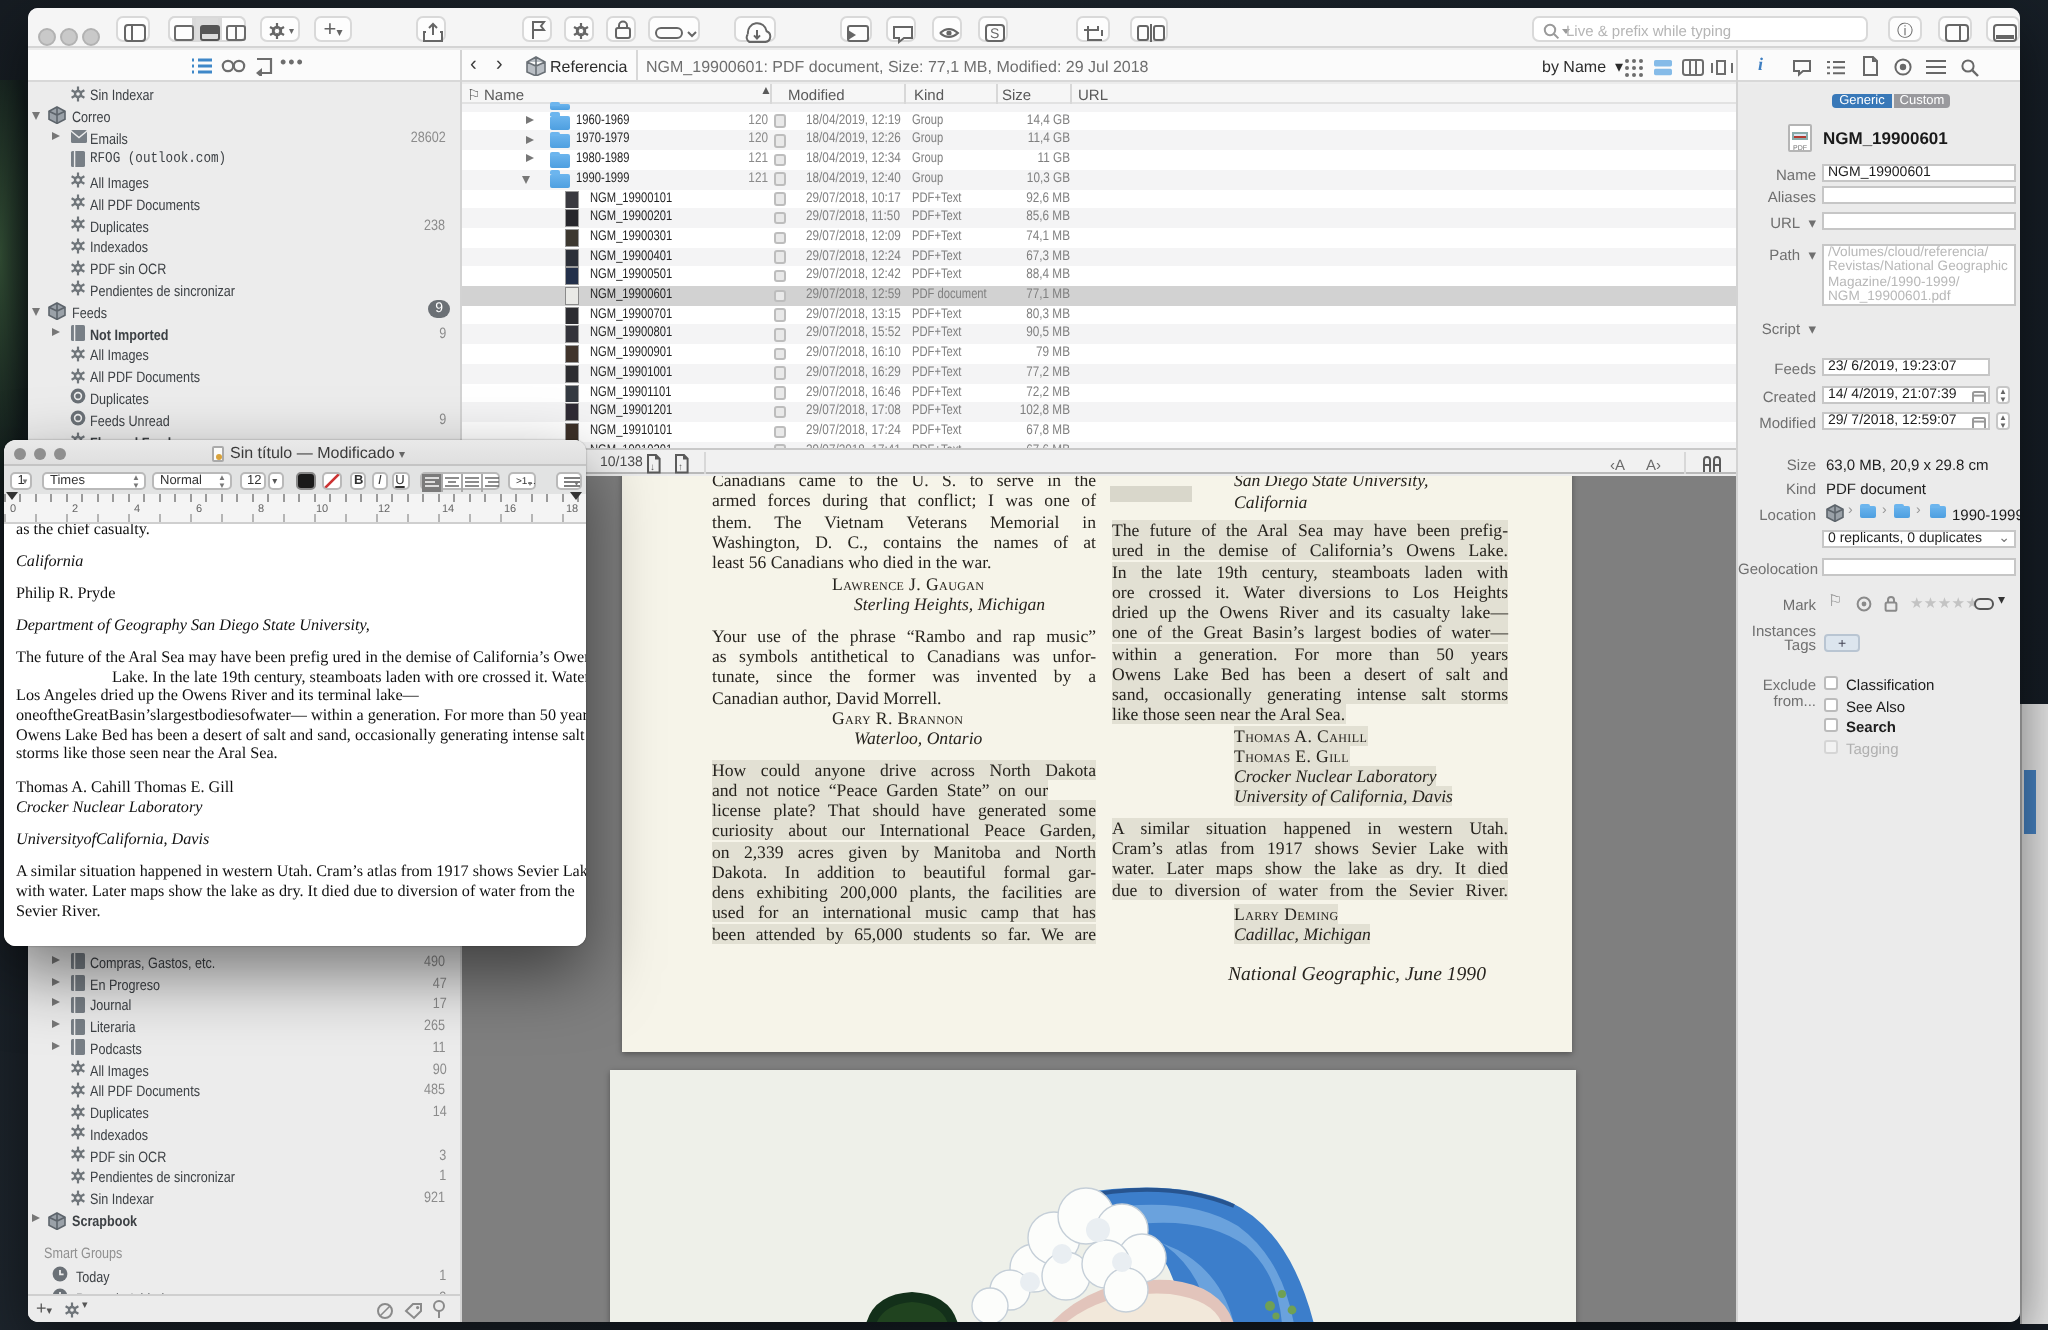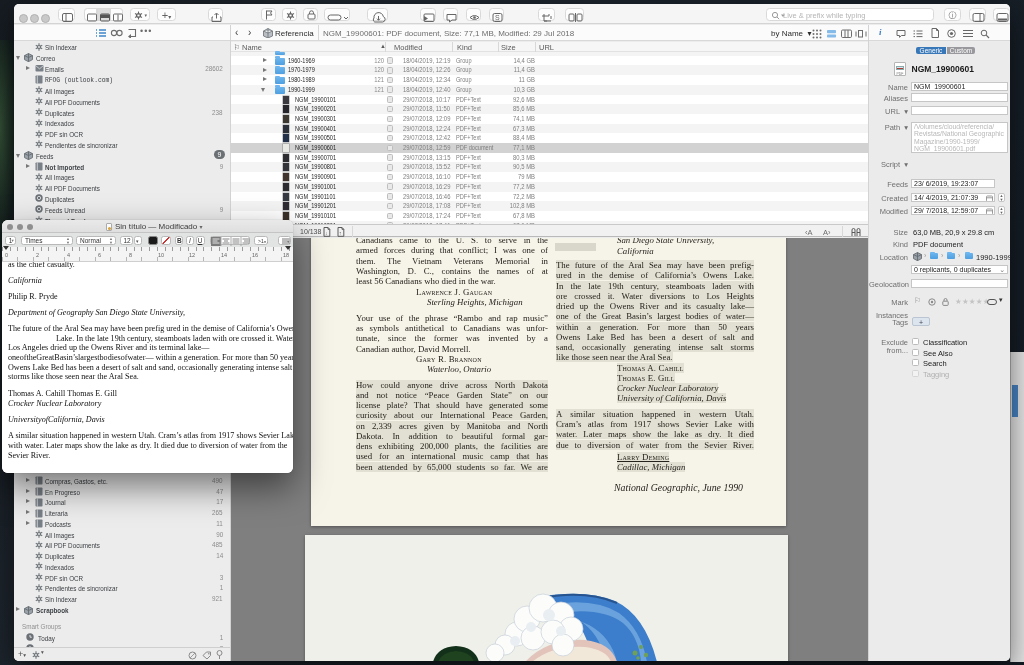--- a/index.html
+++ b/index.html
@@ -775,21 +775,21 @@
       <div class="pline" style="top:44.4px;left:45px;">least 56 Canadians who died in the war.</div>
       <div class="pline sc" style="top:54.6px;left:105px;">Lawrence J. Gaugan</div>
       <div class="pline it" style="top:64.9px;left:116px;">Sterling Heights, Michigan</div>
       <div class="jline" style="top:80.5px;left:45px;width:192px;">Your use of the phrase “Rambo and rap music”</div>
       <div class="jline" style="top:91.1px;left:45px;width:192px;">as symbols antithetical to Canadians was unfor-</div>
       <div class="jline" style="top:101.4px;left:45px;width:192px;">tunate, since the former was invented by a</div>
       <div class="pline" style="top:111.6px;left:45px;">Canadian author, David Morrell.</div>
       <div class="pline sc" style="top:121.9px;left:105px;">Gary R. Brannon</div>
       <div class="pline it" style="top:132.1px;left:116px;">Waterloo, Ontario</div>
       <div class="jline hl" style="top:147.7px;left:45px;width:192px;">How could anyone drive across North Dakota</div>
-      <div class="jline hl" style="top:157.9px;left:45px;width:192px;">and not notice “Peace Garden State” on our</div>
+      <div class="jline hl" style="top:157.9px;left:45px;width:168px;">and not notice “Peace Garden State” on our</div>
       <div class="jline hl" style="top:168.2px;left:45px;width:192px;">license plate? That should have generated some</div>
       <div class="jline hl" style="top:178.4px;left:45px;width:192px;">curiosity about our International Peace Garden,</div>
       <div class="jline hl" style="top:188.7px;left:45px;width:192px;">on 2,339 acres given by Manitoba and North</div>
       <div class="jline hl" style="top:198.9px;left:45px;width:192px;">Dakota.  In addition to beautiful formal gar-</div>
       <div class="jline hl" style="top:209.2px;left:45px;width:192px;">dens exhibiting 200,000 plants, the facilities are</div>
       <div class="jline hl" style="top:219.4px;left:45px;width:192px;">used for an international music camp that has</div>
       <div class="jline hl" style="top:229.7px;left:45px;width:192px;">been attended by 65,000 students so far.  We are</div>
       <div style="position:absolute;left:244px;top:11px;width:41px;height:8px;background:#d9d7cb;"></div>
       <div class="pline it" style="top:3.0px;left:306px;">San Diego State University,</div>
       <div class="pline it" style="top:13.5px;left:306px;">California</div>
@@ -804,21 +804,21 @@
       <div class="jline hl" style="top:110.0px;left:245px;width:198px;">sand, occasionally generating intense salt storms</div>
       <div class="pline hl" style="top:120.2px;left:245px;">like those seen near the Aral Sea.</div>
       <div class="pline sc hl" style="top:130.5px;left:306px;">Thomas A. Cahill</div>
       <div class="pline sc hl" style="top:140.8px;left:306px;">Thomas E. Gill</div>
       <div class="pline it hl" style="top:151.0px;left:306px;">Crocker Nuclear Laboratory</div>
       <div class="pline it hl" style="top:161.3px;left:306px;">University of California, Davis</div>
       <div class="jline hl" style="top:177.0px;left:245px;width:198px;">A similar situation happened in western Utah.</div>
       <div class="jline hl" style="top:187.2px;left:245px;width:198px;">Cram’s atlas from 1917 shows Sevier Lake with</div>
       <div class="jline hl" style="top:197.4px;left:245px;width:198px;">water.  Later maps show the lake as dry.  It died</div>
       <div class="jline hl" style="top:207.6px;left:245px;width:198px;">due to diversion of water from the Sevier River.</div>
-      <div class="pline sc hl" style="top:219.6px;left:306px;text-decoration:underline;">Larry Deming</div>
+      <div class="pline sc hl" style="top:219.6px;left:306px;">Larry Deming</div>
       <div class="pline it hl" style="top:230.0px;left:306px;">Cadillac, Michigan</div>
       <div class="pline it" style="left:303px;top:251px;font-size:9.8px;">National Geographic, June 1990</div>
     </div>
     <div id="page2">
       <svg width="483" height="127" style="position:absolute;left:0;top:0;">
 
         <path d="M233 62 Q280 54 310 66 Q340 80 352 127 L286 127 Q284 94 262 80 Q246 70 233 70 Z" fill="#3c7ecb"></path>
         <path d="M243 70 Q288 62 314 78 Q336 94 342 127 L300 127 Q296 98 272 84 Q256 74 243 74 Z" fill="#6aa2dd"></path>
         <path d="M256 78 Q296 72 318 88 Q334 102 336 127 L312 127 Q306 102 284 90 Z" fill="#3c7ecb"></path>
         <path d="M233 64 Q278 54 312 68" fill="none" stroke="#27548f" stroke-width="2"></path>
@@ -924,21 +924,21 @@
       </svg>
     <span style="position:absolute;left:130px;top:254px;font-size:7px;color:#333;">▾</span>
     <div class="rlabel" style="top:276px;">Tags</div>
     <div style="position:absolute;left:43px;top:274.5px;width:18px;height:9px;background:#dce5ee;border:0.5px solid #b9c5d2;border-radius:2px;text-align:center;font-size:7px;line-height:9px;color:#445;">+</div>
     <div class="rlabel" style="top:297px;line-height:8px;">Exclude<br>from...</div>
     <div style="position:absolute;left:43px;top:296px;width:7px;height:7px;background:#fff;border:1px solid #bbb;border-radius:1.5px;"></div>
     <div class="rtext" style="left:54px;top:296px;">Classification</div>
     <div style="position:absolute;left:43px;top:306.5px;width:7px;height:7px;background:#fff;border:1px solid #bbb;border-radius:1.5px;"></div>
     <div class="rtext" style="left:54px;top:306.5px;">See Also</div>
     <div style="position:absolute;left:43px;top:317px;width:7px;height:7px;background:#fff;border:1px solid #bbb;border-radius:1.5px;"></div>
-    <div class="rtext" style="left:54px;top:317px;">Search</div>
+    <div class="rtext" style="left:54px;top:317px;font-weight:bold;">Search</div>
     <div style="position:absolute;left:43px;top:328px;width:7px;height:7px;background:#f2f2f2;border:1px solid #d5d5d5;border-radius:1.5px;"></div>
     <div class="rtext" style="left:54px;top:328px;color:#b0b0b0;">Tagging</div>
   </div>
   <div class="vline" style="left:216px; top:21px; height:636px; background:#d3d3d3;"></div>
   <div class="vline" style="left:854px; top:21px; height:636px; background:#d3d3d3;"></div>
 </div>
 
 <div id="editor" class="abs">
   <div id="etitle">
     <div class="etl" style="left:4.5px;"></div>

